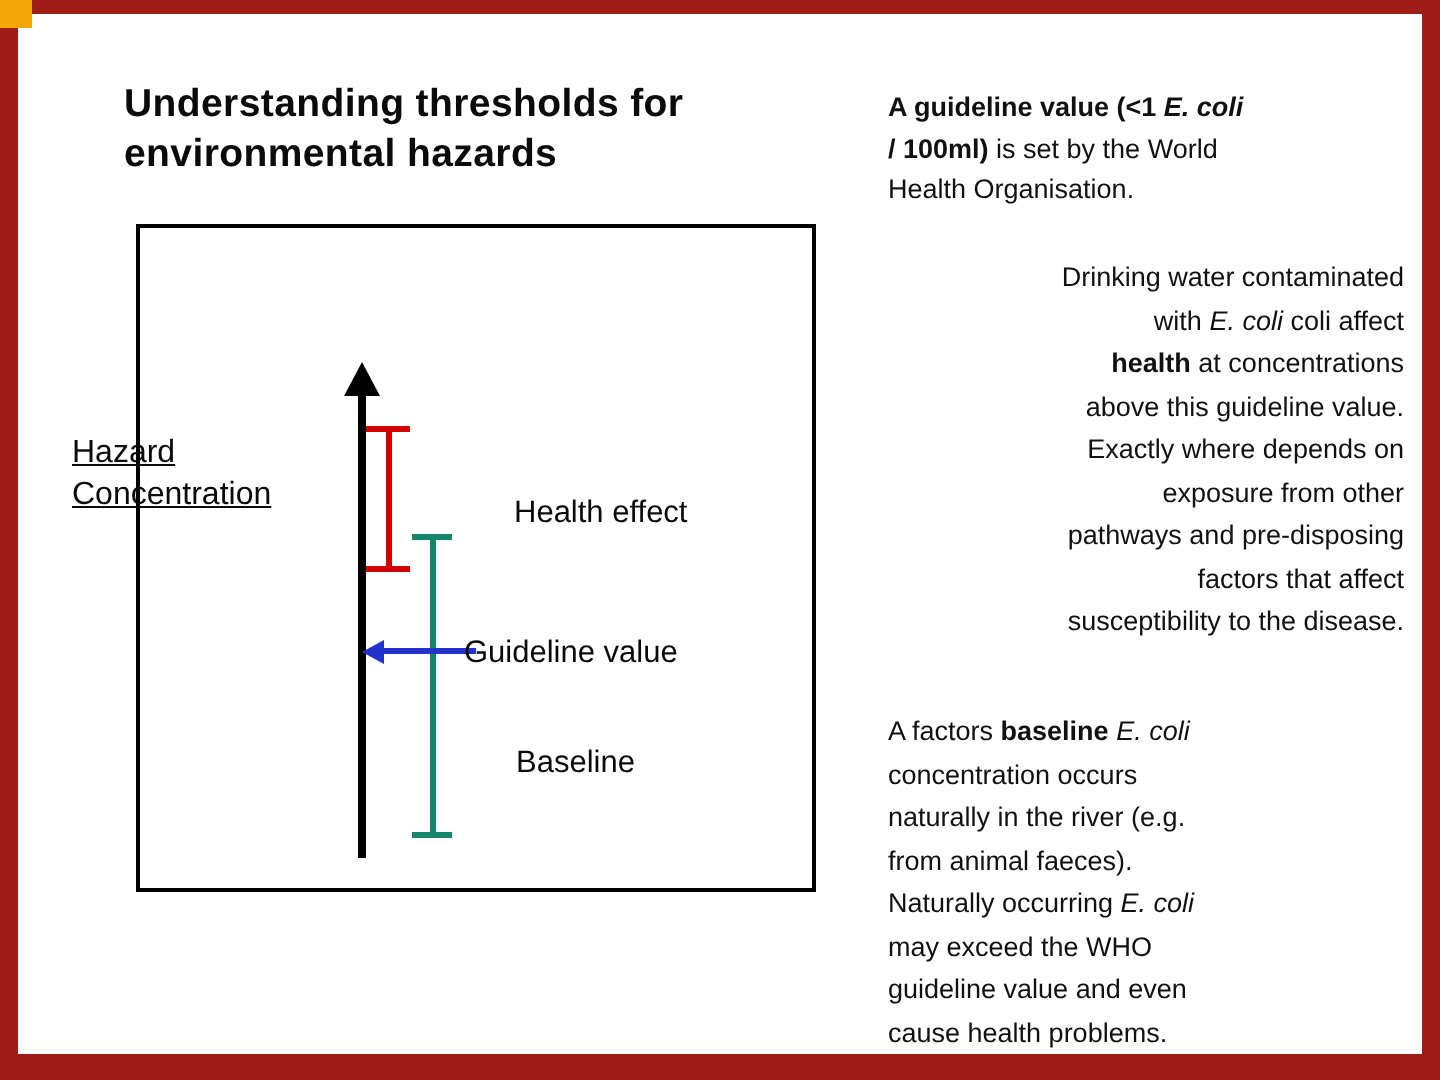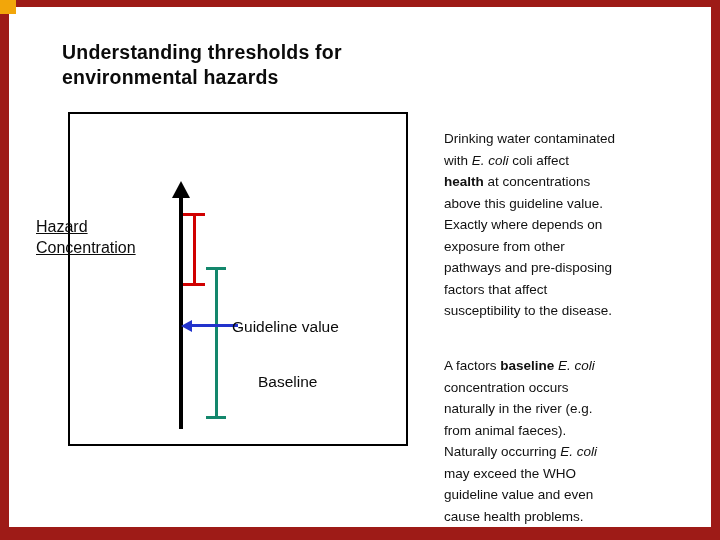--- a/index.html
+++ b/index.html
@@ -12,21 +12,21 @@
   .frame-top{left:0;top:0;width:720px;height:7px;}
   .frame-left{left:0;top:0;width:9px;height:540px;}
   .frame-right{right:0;top:0;width:9px;height:540px;}
   .frame-bottom{left:0;bottom:0;width:720px;height:13px;}
   .corner{position:absolute;left:0;top:0;width:16px;height:14px;background:#F2A60A;}
 
   
   .title{position:absolute;left:50px;top:28px;width:390px;margin:12px;font-size:19.5px;font-weight:bold;line-height:1.3;color:#0b0b0b;white-space:pre-line;letter-spacing:.2px;}
   .note{position:absolute;left:444px;top:44px;width:258px;font-size:13.5px;line-height:1.52;white-space:pre-line;}
   .para{position:absolute;left:444px;width:258px;font-size:13.5px;line-height:21.5px;white-space:pre-line;}
-  .para-health{top:128px;}
+  .para-health{top:128px;text-align:right;}
   .para-baseline{top:355px;}
   .seg-b{font-weight:bold;}
   .seg-i{font-style:italic;}
   .seg-bi{font-weight:bold;font-style:italic;}
 
   
   .diagram-box{position:absolute;left:68px;top:112px;width:340px;height:334px;border:2px solid #000;background:#fff;box-sizing:border-box;}
   .axis-stem{position:absolute;left:179px;top:197px;width:4px;height:232px;background:#000;}
   .axis-head{position:absolute;left:172px;top:181px;width:0;height:0;border-left:9px solid transparent;border-right:9px solid transparent;border-bottom:17px solid #000;}
   .bracket{position:absolute;}
@@ -53,20 +53,23 @@
 
   <div class="frame frame-top"></div>
   <div class="frame frame-left"></div>
   <div class="frame frame-right"></div>
   <div class="frame frame-bottom"></div>
   <div class="corner"></div>
 
   <h1 class="title">Understanding thresholds for
 environmental hazards</h1>
 
+  <div class="note"><span class="seg-b">A guideline value (&lt;1 </span><span class="seg-bi">E. coli</span><span class="seg-b">
+/ 100ml)</span><span> is set by the World
+Health Organisation.</span></div>
 
   <div class="diagram-box"></div>
   <div class="axis-stem"></div>
   <div class="axis-head"></div>
 
   <div class="bracket bracket-health">
     <div class="cap cap-top"></div>
     <div class="stem"></div>
     <div class="cap cap-bottom"></div>
   </div>
@@ -75,20 +78,21 @@
     <div class="cap cap-top"></div>
     <div class="stem"></div>
     <div class="cap cap-bottom"></div>
   </div>
 
   <div class="g-arrow-line"></div>
   <div class="g-arrow-head"></div>
 
   <div class="lbl lbl-hazard">Hazard
 Concentration</div>
+  <div class="lbl lbl-health">Health effect</div>
   <div class="lbl lbl-guideline">Guideline value</div>
   <div class="lbl lbl-baseline">Baseline</div>
 
   <div class="para para-health"><span>Drinking water contaminated
 with </span><span class="seg-i">E. coli</span><span> coli affect
 </span><span class="seg-b">health</span><span> at concentrations
 above this guideline value.
 Exactly where depends on
 exposure from other
 pathways and pre-disposing

